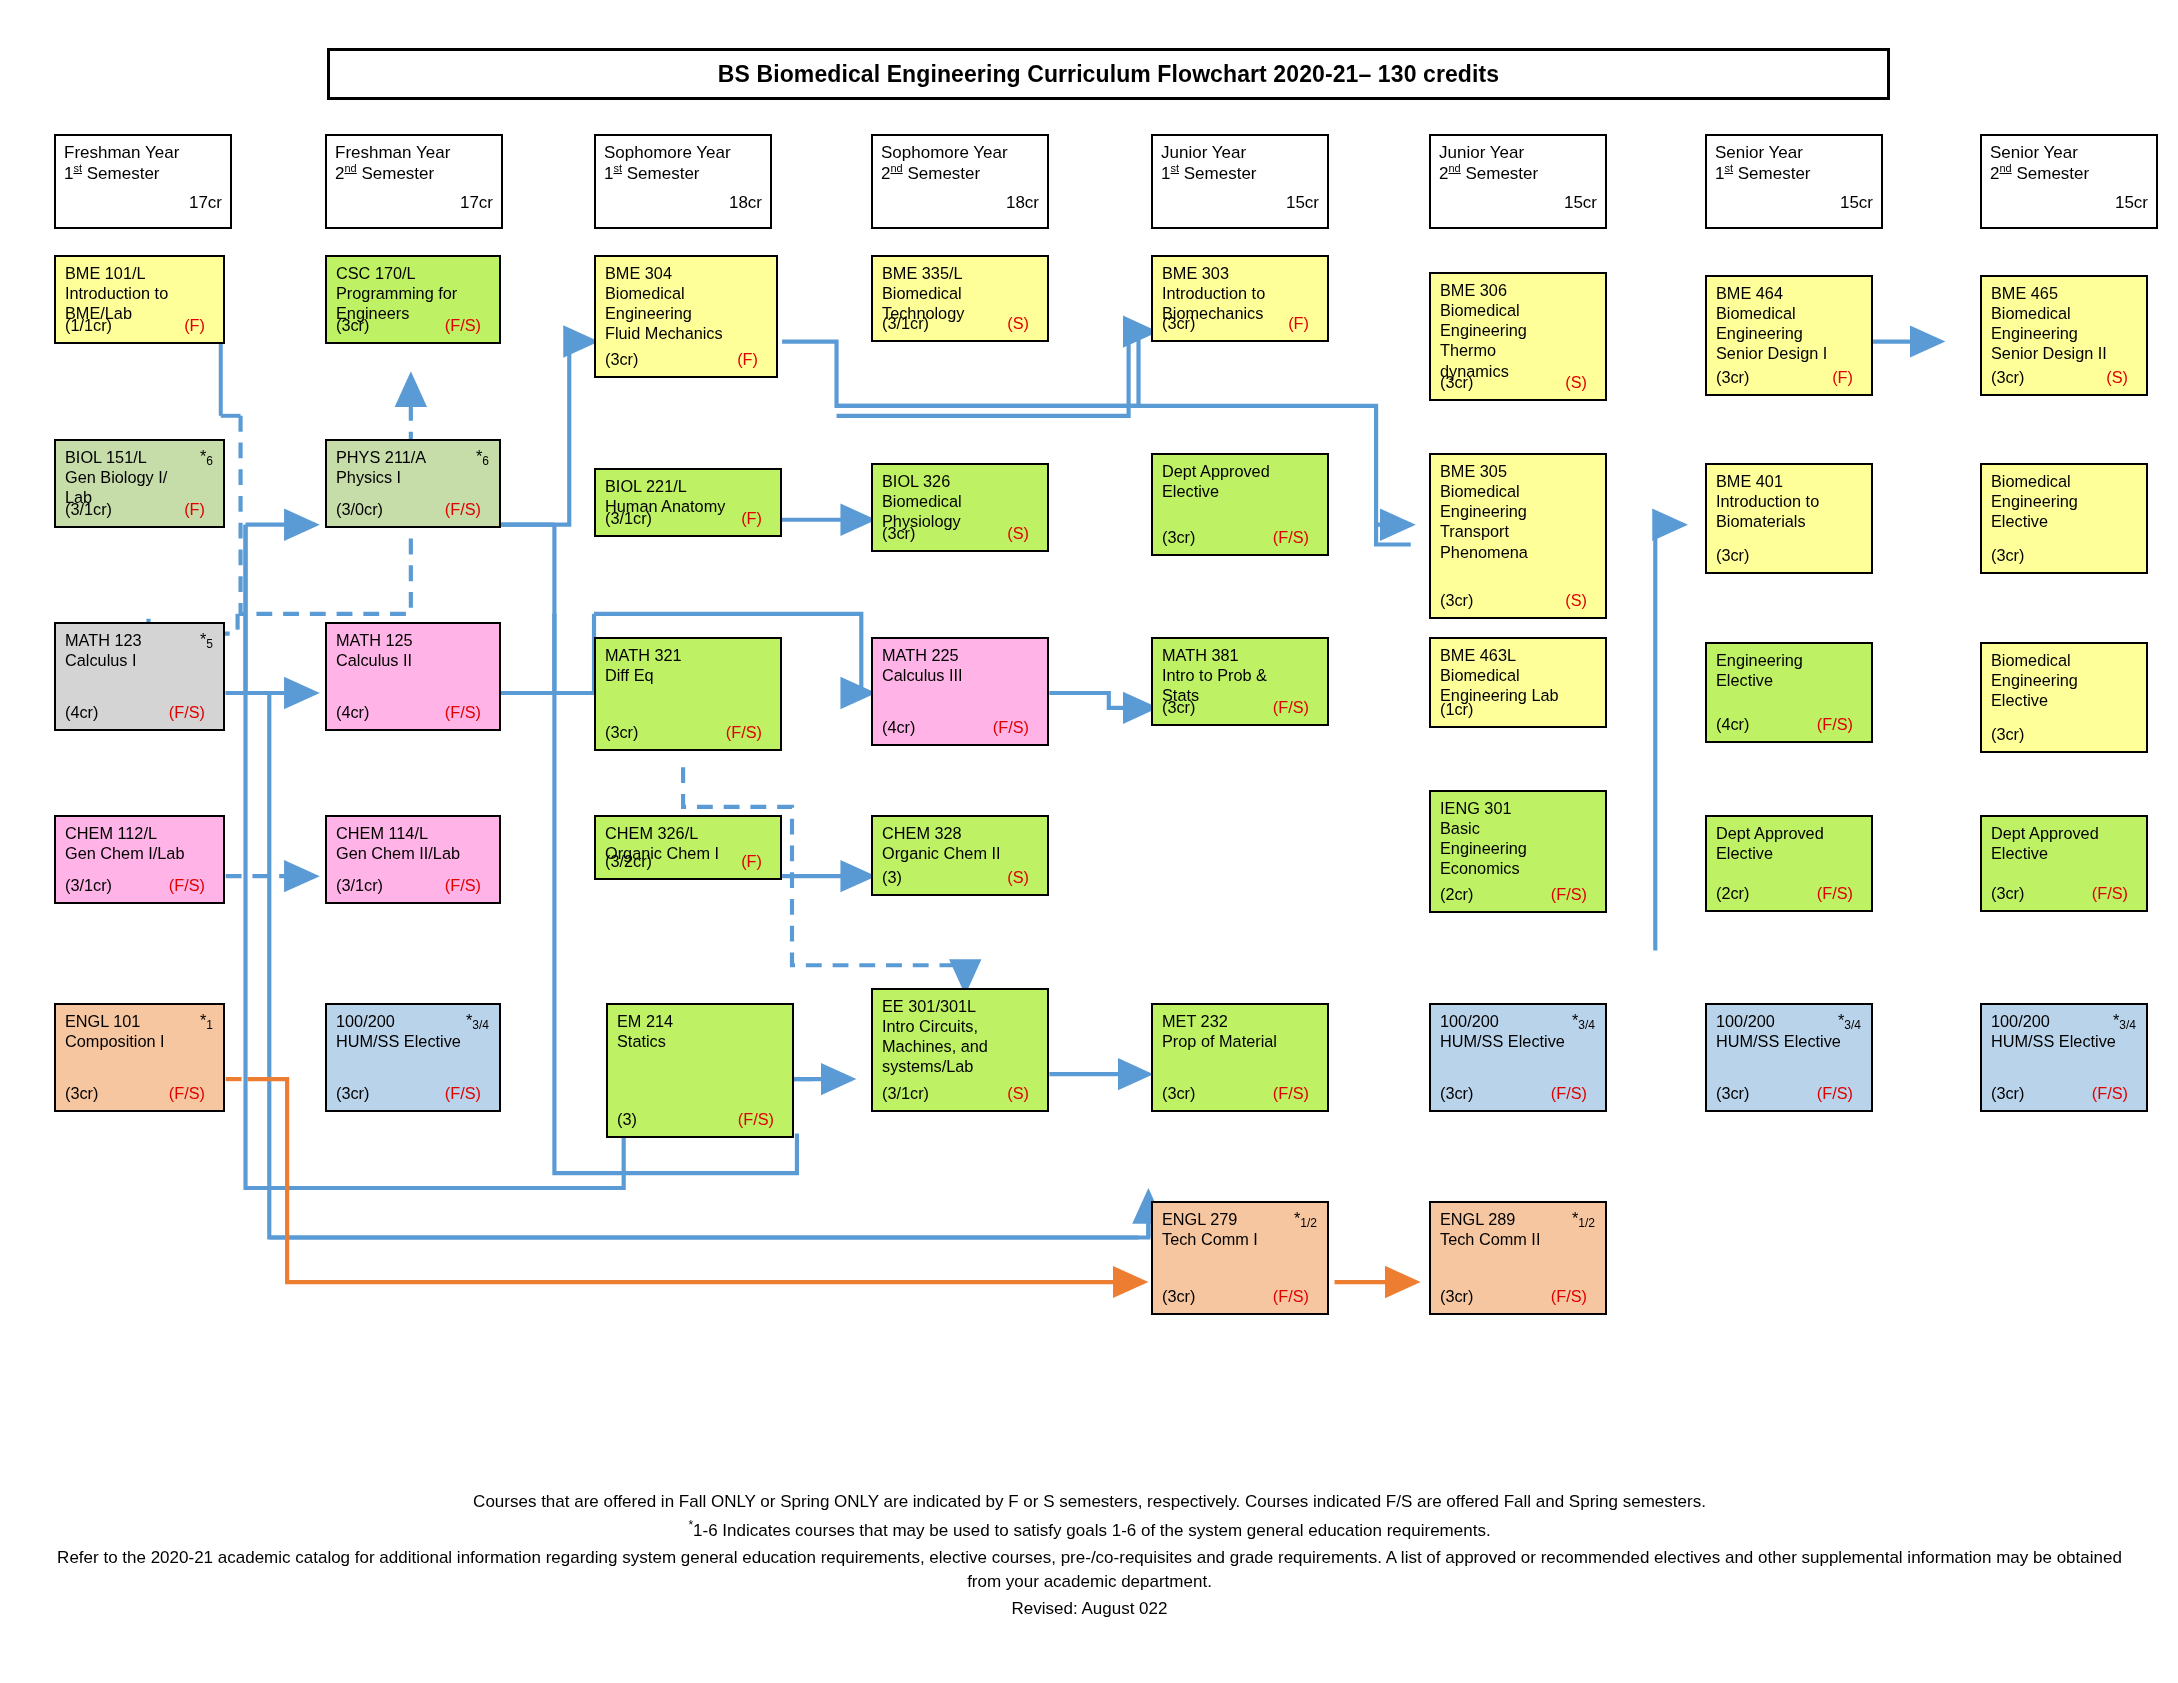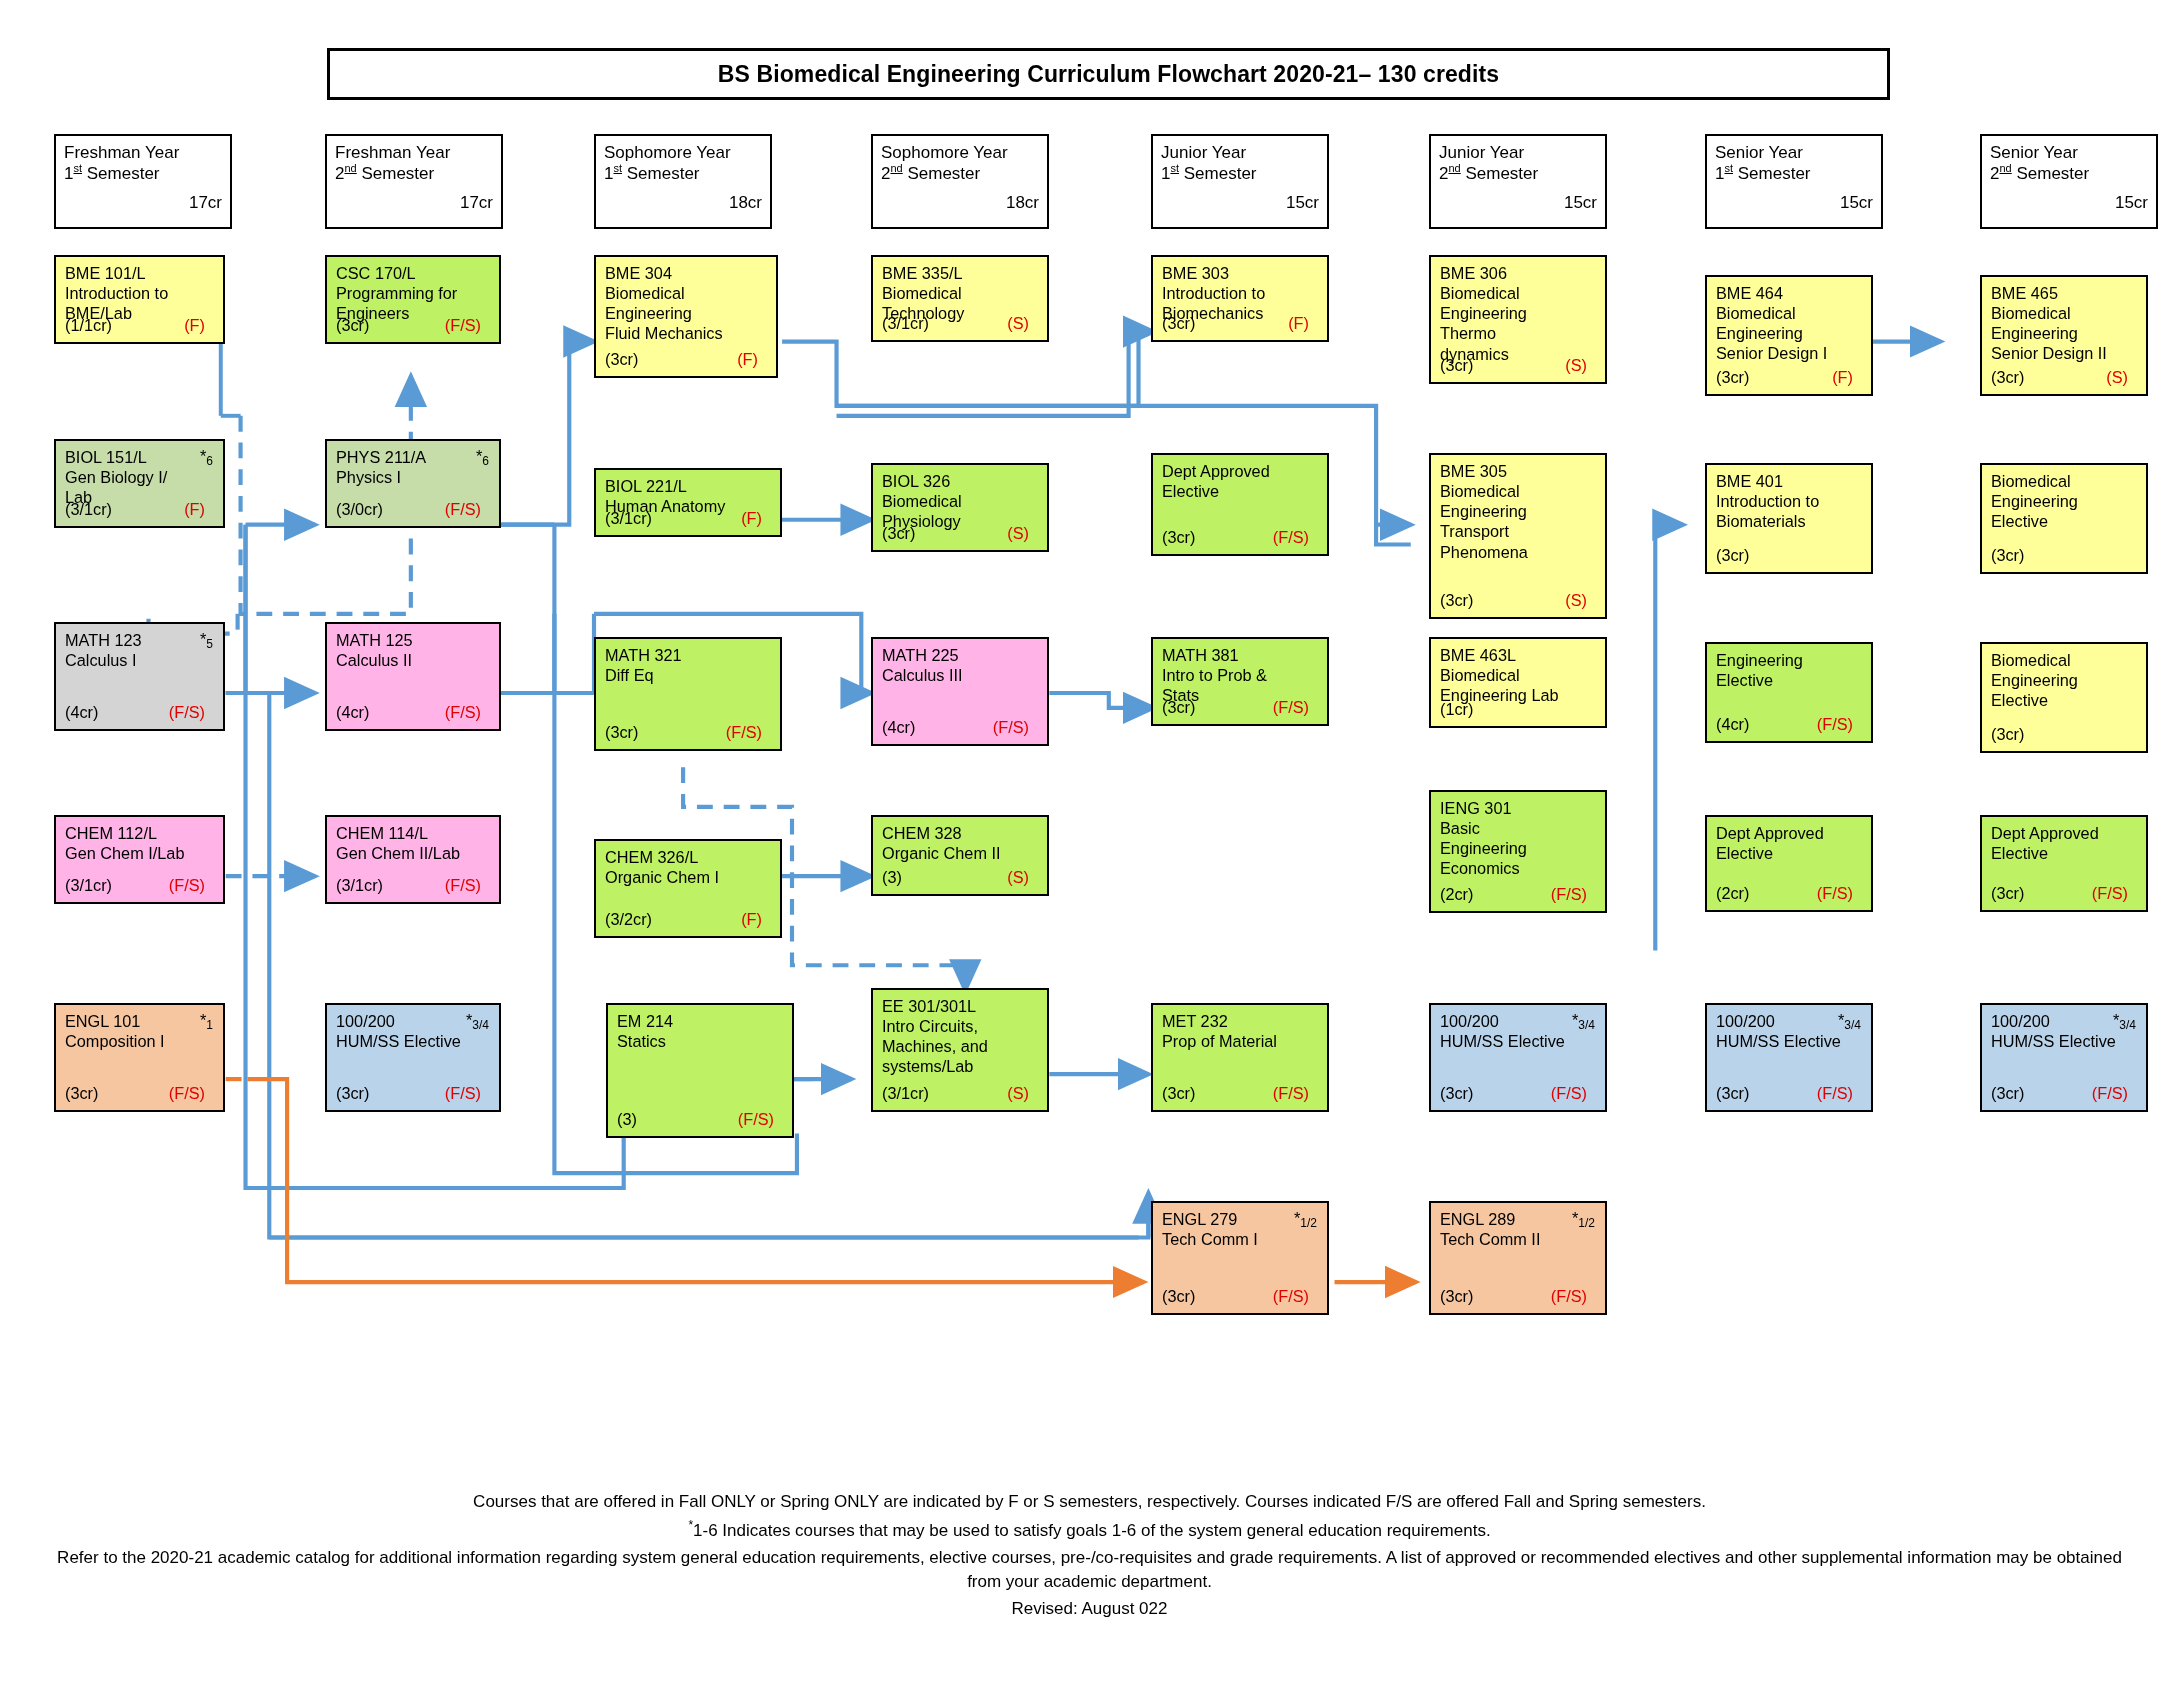--- a/index.html
+++ b/index.html
@@ -394,21 +394,21 @@
         </div>
       </div>
       <div class="course c-pinklt" style="left: 594px; top: 637px; width: 188px; height: 114px;">
         <div class="cname">MATH 321</div>
         <div class="cbody">Diff Eq</div>
         <div class="foot" style="bottom:6px;">
           <span>(3cr)</span>
           <span class="sem">(F/S)</span>
         </div>
       </div>
-      <div class="course c-pinklt" style="left: 594px; top: 815px; width: 188px; height: 99px; margin-top: 24px;">
+      <div class="course c-pinklt" style="left: 594px; top: 815px; width: 188px; height: 65px;">
         <div class="cname">CHEM 326/L</div>
         <div class="cbody">Organic Chem I</div>
         <div class="foot" style="bottom:6px;">
           <span>(3/2cr)</span>
           <span class="sem">(F)</span>
         </div>
       </div>
       <div class="course c-pinklt" style="left: 594px; top: 1003px; width: 188px; height: 135px; margin-left: 12px;">
         <div class="cname">EM 214</div>
         <div class="cbody">Statics</div>
@@ -488,21 +488,21 @@
         </div>
       </div>
       <div class="course c-pinklt" style="left: 1151px; top: 1003px; width: 178px; height: 109px;">
         <div class="cname">MET 232</div>
         <div class="cbody">Prop of Material</div>
         <div class="foot" style="bottom:6px;">
           <span>(3cr)</span>
           <span class="sem">(F/S)</span>
         </div>
       </div>
-      <div class="course c-yellow" style="left: 1429px; top: 255px; width: 178px; height: 129px;">
+      <div class="course c-yellow" style="left: 1429px; top: 272px; width: 178px; height: 129px;">
         <div class="cname">BME 306</div>
         <div class="cbody">Biomedical</div>
         <div class="cbody">Engineering</div>
         <div class="cbody">Thermo</div>
         <div class="cbody">dynamics</div>
         <div class="foot" style="bottom:6px;">
           <span>(3cr)</span>
           <span class="sem">(S)</span>
         </div>
       </div>

